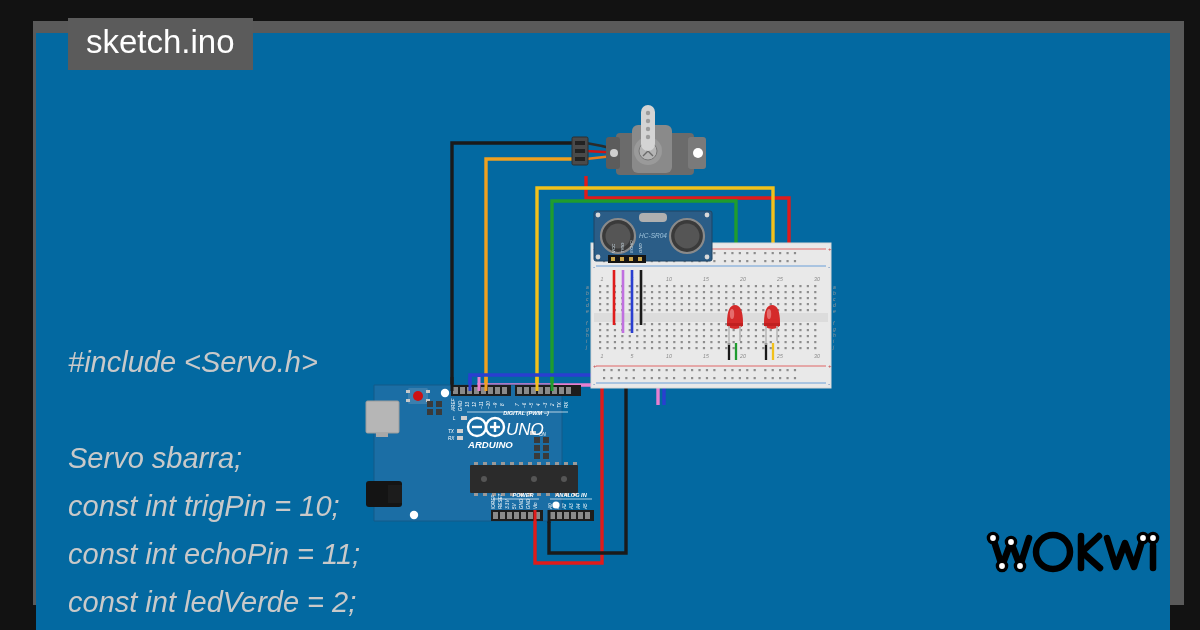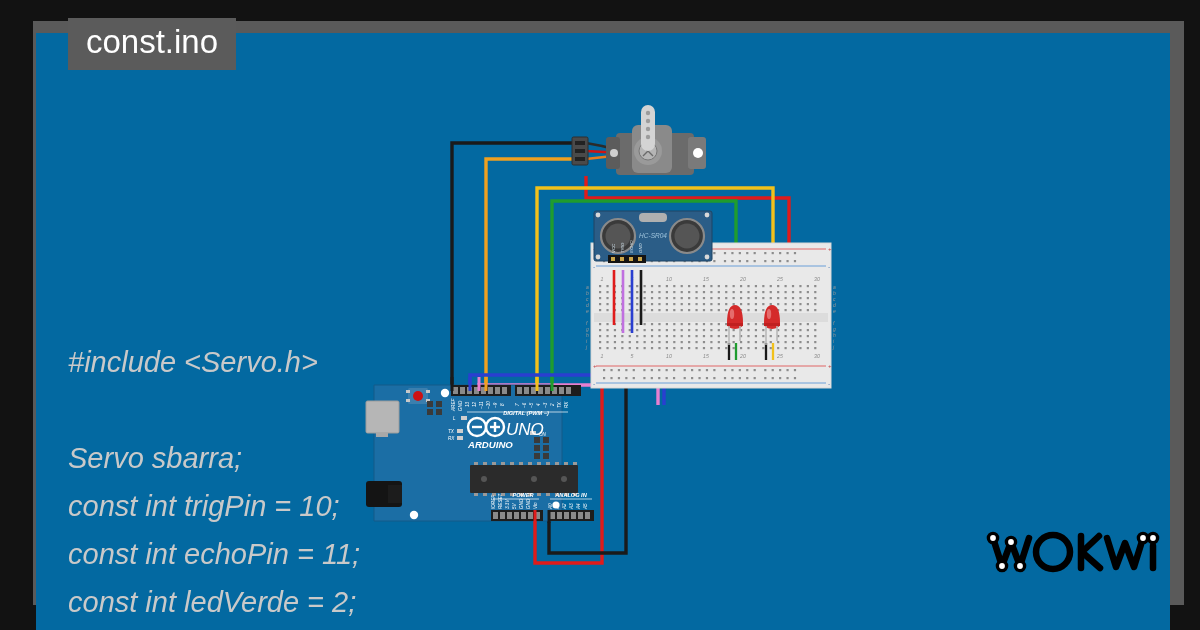--- a/index.html
+++ b/index.html
@@ -875,14 +875,14 @@
         <path d="M450 344 L450 358" stroke="#f0a020"></path>
         <path d="M501 344 L501 358" stroke="#f2c11a"></path>
         <path d="M516 344 L516 358" stroke="#1f9c2f"></path>
         <path d="M499 477 L499 490" stroke="#e01b1b"></path>
         <path d="M513 477 L513 490" stroke="#1a1a1a"></path>
       </g>
 
     </svg>
   </div>
 
-  <div id="filetab">const.ino</div>
+  <div id="filetab">sketch.ino</div>
 </div>
 
 </body></html>

